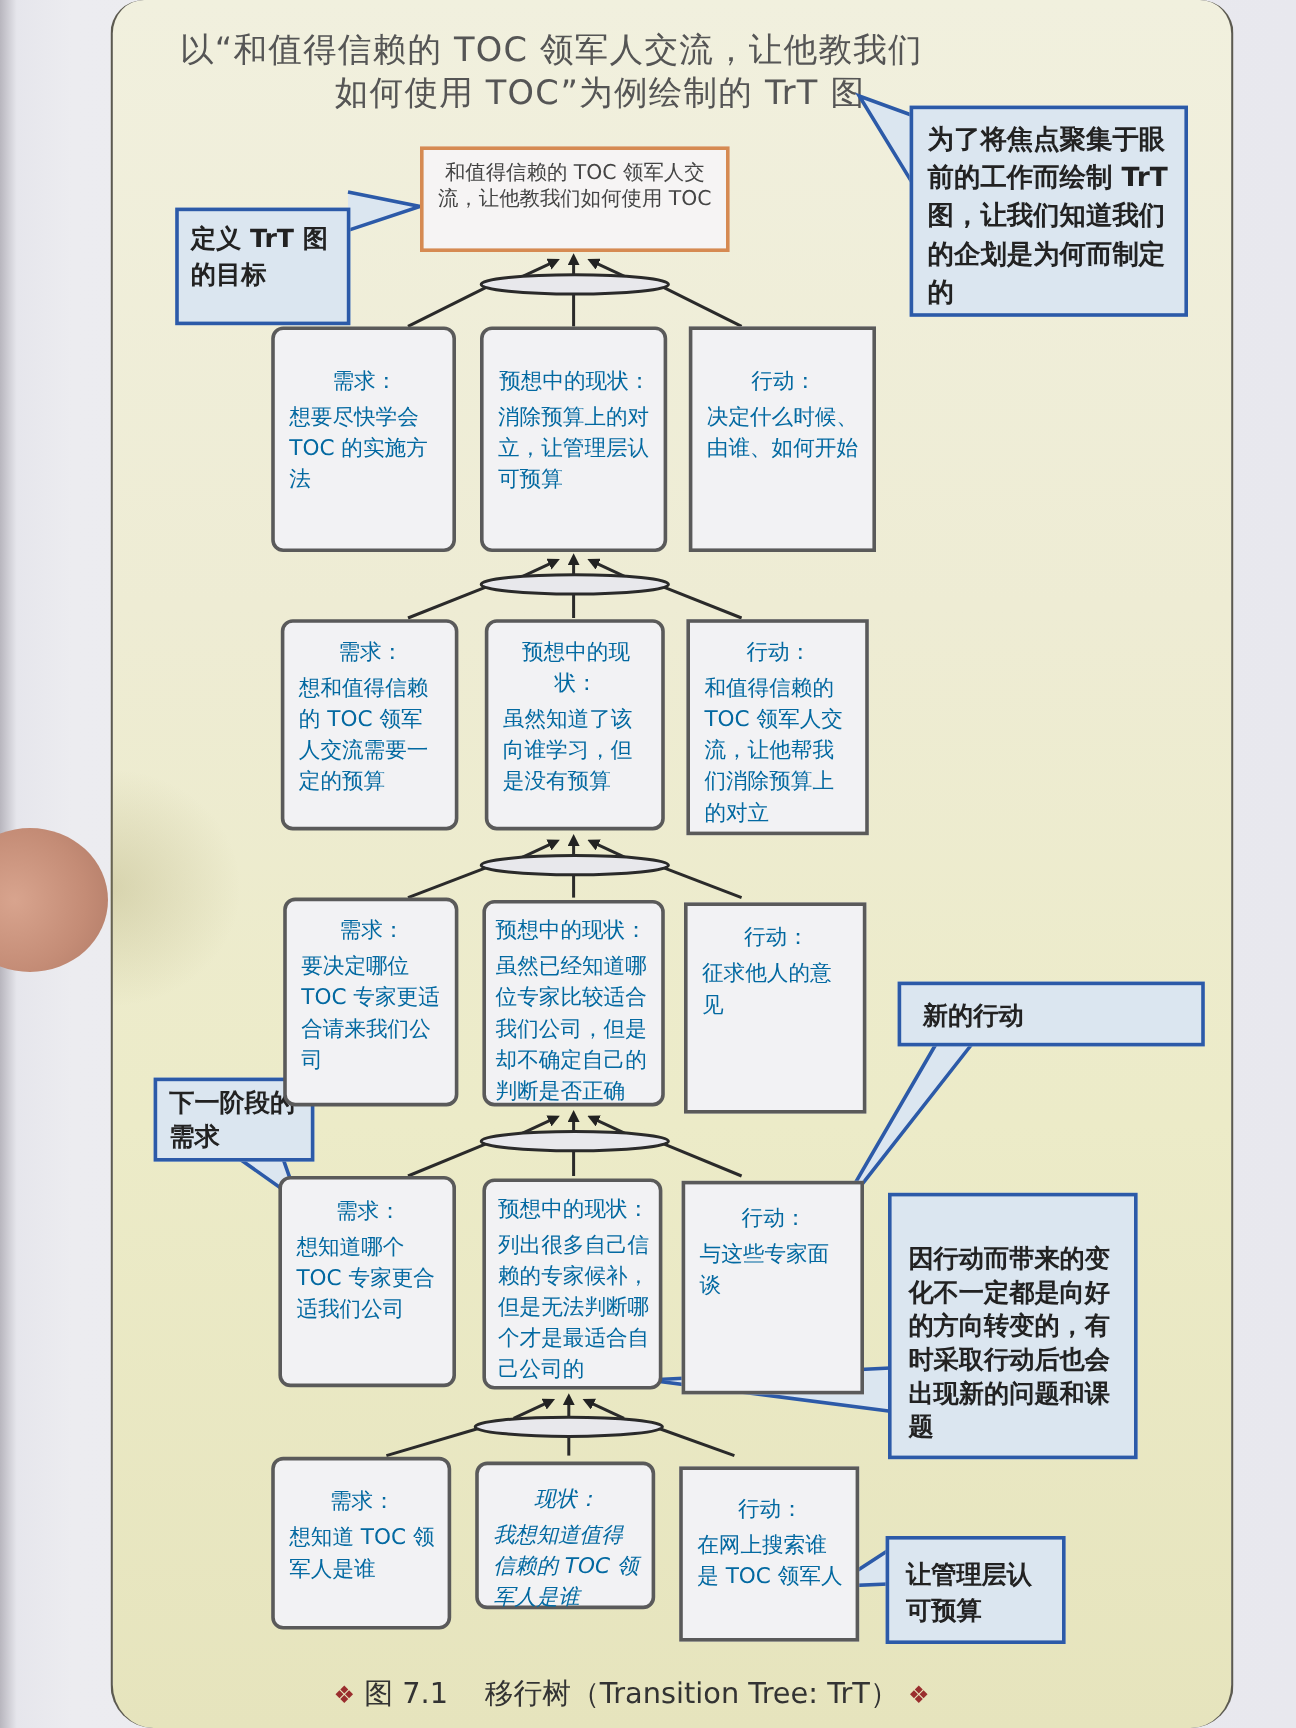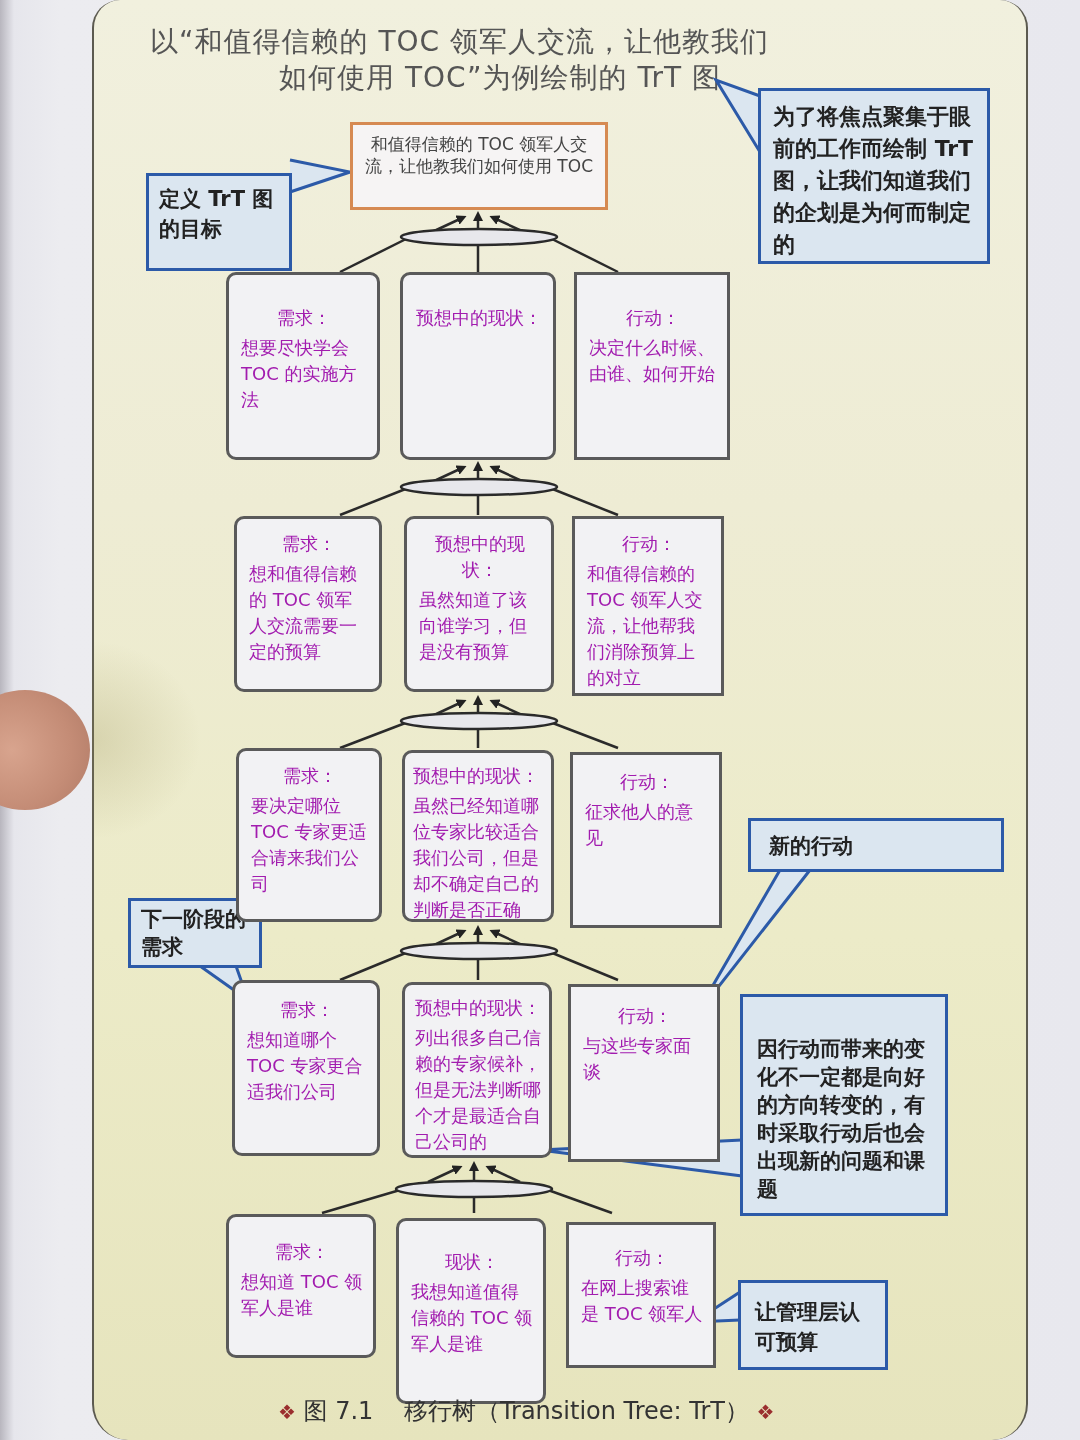--- a/index.html
+++ b/index.html
@@ -34,21 +34,21 @@
     position:absolute; left:150px; top:24px; width:700px;
     font-size:28px; line-height:36px; color:#555;
     text-align:center; letter-spacing:1px;
   }
   .title .l1 { display:block; text-align:left; }
   .title .l2 { display:block;text-align:center; }
 
   .box {
     position:absolute; box-sizing:border-box;
     background:#f2f2f4; border:3px solid #5a5a5a;
-    font-size:18px; line-height:26px; color:#a21caf;
+    font-size:18px; line-height:26px; color:#0369a1;
     padding:26px 10px 8px 12px;
   }
   .box.round { border-radius:10px; }
   .box .hd { display:block; text-align:center; margin-bottom:4px; }
   .box .bd { display:block; }
   .goal {
     position:absolute; left:350px; top:122px; width:258px; height:88px;
     background:#f6f4f4; border:3px solid #d68a52; box-sizing:border-box;
     font-size:17px; line-height:22px; color:#444; text-align:center;
     padding:8px 6px;
@@ -164,20 +164,21 @@
 <div class="callout" style="left:738px;top:1280px;width:150px;height:90px;line-height:30px;padding:14px 14px;">
   <span>让管理层认可预算</span>
 </div>
 
 <div class="box round" style="left:226px;top:272px;width:154px;height:188px;padding-top:30px;">
   <span class="hd">需求：</span>
   <span class="bd">想要尽快学会 TOC 的实施方法</span>
 </div>
 <div class="box round" style="left:400px;top:272px;width:156px;height:188px;padding-top:30px;">
   <span class="hd">预想中的现状：</span>
+  <span class="bd">消除预算上的对立，让管理层认可预算</span>
 </div>
 <div class="box" style="left:574px;top:272px;width:156px;height:188px;padding-top:30px;">
   <span class="hd">行动：</span>
   <span class="bd">决定什么时候、由谁、如何开始</span>
 </div>
 
 <div class="box round" style="left:234px;top:516px;width:148px;height:176px;padding-top:12px;">
   <span class="hd">需求：</span>
   <span class="bd">想和值得信赖的 TOC 领军人交流需要一定的预算</span>
 </div>
@@ -213,21 +214,21 @@
 </div>
 <div class="box" style="left:568px;top:984px;width:152px;height:178px;padding-top:16px;">
   <span class="hd">行动：</span>
   <span class="bd">与这些专家面谈</span>
 </div>
 
 <div class="box round" style="left:226px;top:1214px;width:150px;height:144px;padding-top:22px;">
   <span class="hd">需求：</span>
   <span class="bd">想知道 TOC 领军人是谁</span>
 </div>
-<div class="box round" style="left:396px;top:1218px;width:150px;height:186px;padding-top:28px;">
+<div class="box round" style="left:396px;top:1218px;width:150px;height:123px;padding-top:16px;font-style:italic;">
   <span class="hd">现状：</span>
   <span class="bd">我想知道值得信赖的 TOC 领军人是谁</span>
 </div>
 <div class="box" style="left:566px;top:1222px;width:150px;height:146px;padding-top:20px;">
   <span class="hd">行动：</span>
   <span class="bd">在网上搜索谁是 TOC 领军人</span>
 </div>
 
 <div class="caption">
   <span class="dia">❖</span>

